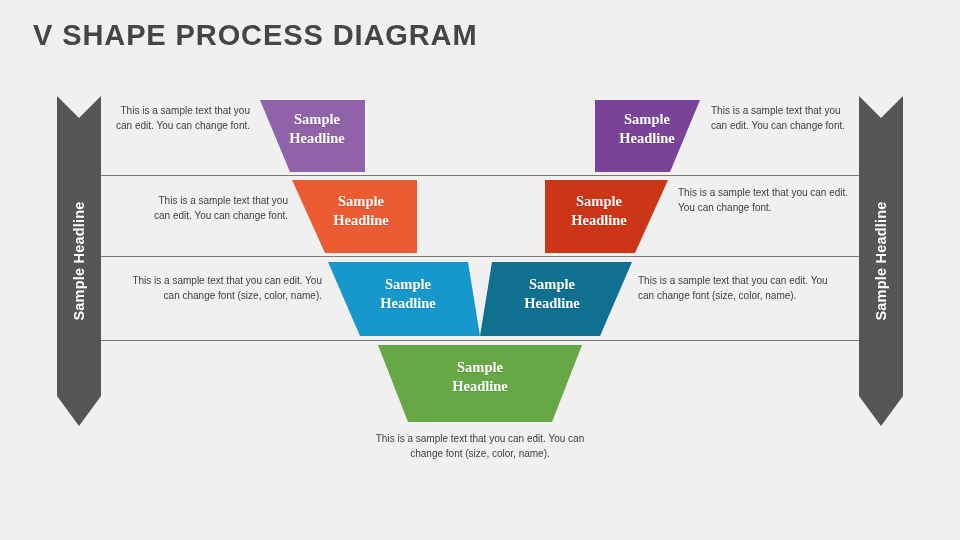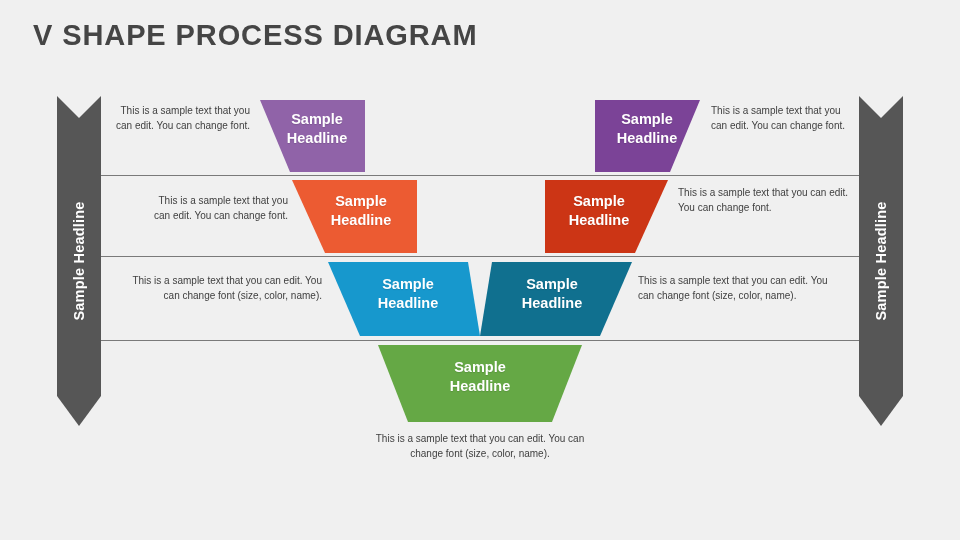--- a/index.html
+++ b/index.html
@@ -40,20 +40,21 @@
 
   
   .diagram { position:absolute; left:0; top:0; width:960px; height:540px; pointer-events:none; }
 
   
   .shape-label {
     position:absolute;
     color:#ffffff; font-size:14.5px; font-weight:bold;
     line-height:1.28; text-align:center; white-space:pre-line;
     text-shadow:0 1px 1px rgba(0,0,0,.12);
+    font-family:Liberation Serif, serif;
   }
 
   
   .body-text {
     position:absolute;
     color:#404040; font-size:10px; line-height:1.45;
   }
   .body-text.ta-right  { text-align:right; }
   .body-text.ta-left   { text-align:left; }
   .body-text.ta-center { text-align:center; }

